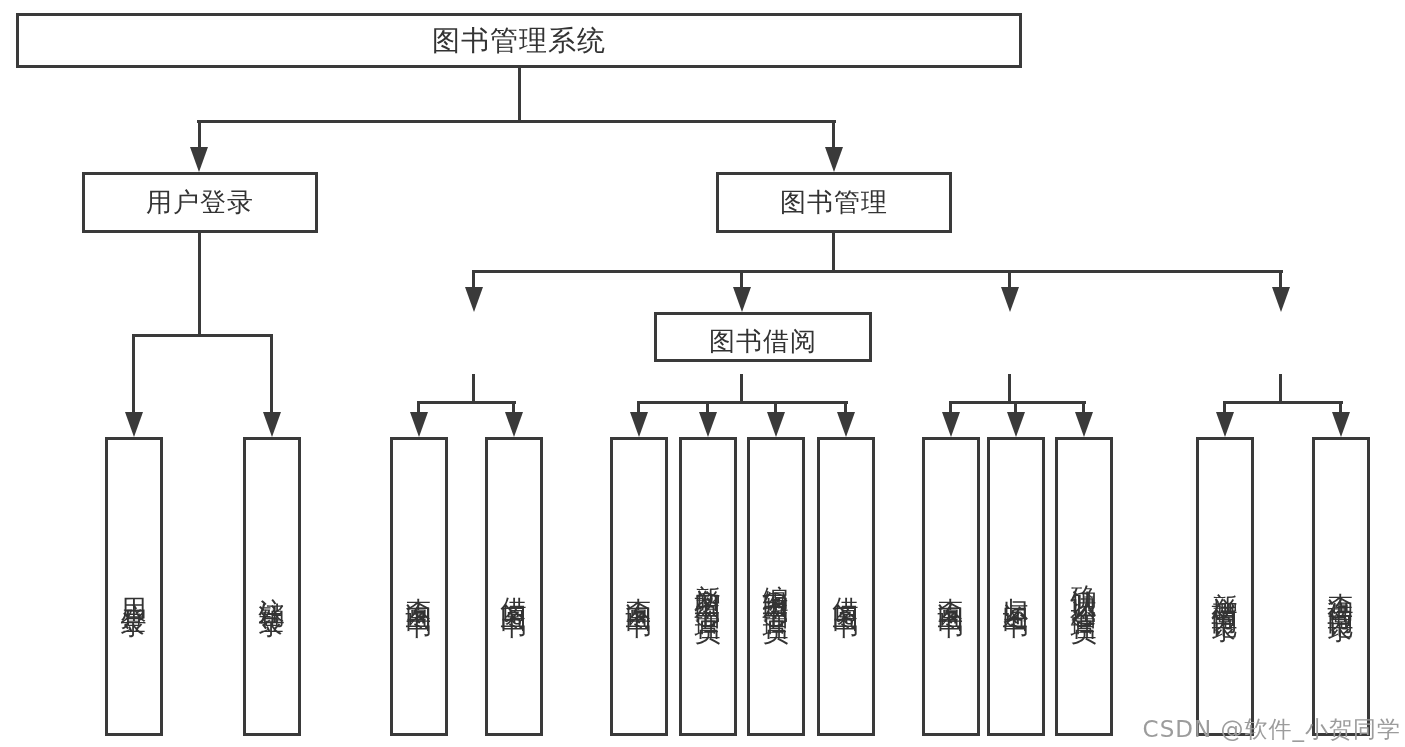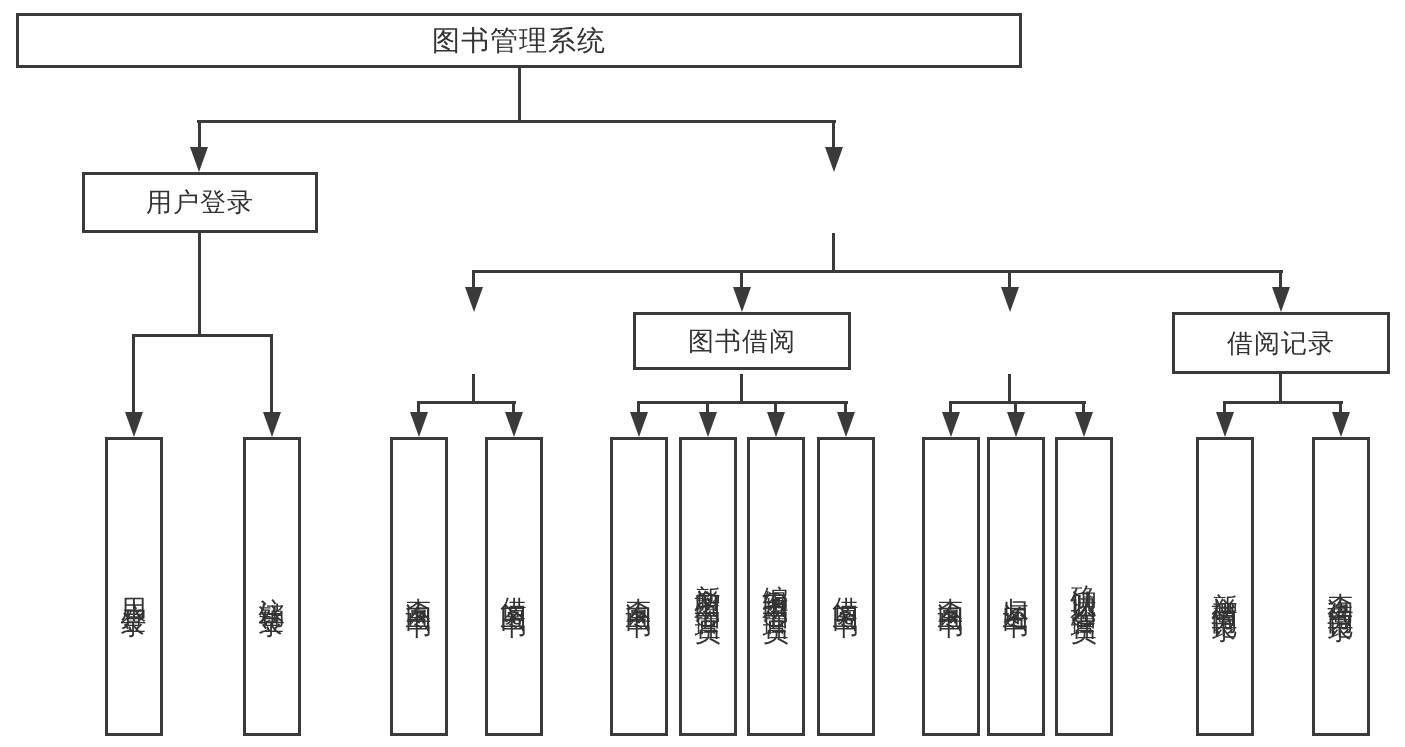--- a/index.html
+++ b/index.html
@@ -72,44 +72,44 @@
   <i class="vl" style="left:518px;top:68px;height:54px;"></i>
   <i class="hl" style="left:197px;top:120px;width:639px;"></i>
   <i class="vl" style="left:198px;top:120px;height:30px;"></i>
   <i class="ah" style="left:190px;top:147px;"></i>
   <i class="vl" style="left:832px;top:120px;height:30px;"></i>
   <i class="ah" style="left:825px;top:147px;"></i>
 
   <div class="box" style="left:82px;top:172px;width:236px;height:61px;">
     <span>用户登录</span>
   </div>
+  <div class="box" style="left:716px;top:172px;width:236px;height:61px;">
+    <span>图书管理</span>
+  </div>
 
   <i class="vl" style="left:198px;top:233px;height:103px;"></i>
   <i class="hl" style="left:132px;top:334px;width:141px;"></i>
   <i class="vl" style="left:132px;top:334px;height:78px;"></i>
   <i class="ah" style="left:125px;top:412px;"></i>
   <i class="vl" style="left:270px;top:334px;height:78px;"></i>
   <i class="ah" style="left:263px;top:412px;"></i>
 
   <i class="vl" style="left:832px;top:233px;height:39px;"></i>
   <i class="hl" style="left:472px;top:270px;width:811px;"></i>
   <i class="vl" style="left:472px;top:270px;height:18px;"></i>
   <i class="ah" style="left:465px;top:287px;"></i>
   <i class="vl" style="left:740px;top:270px;height:18px;"></i>
   <i class="ah" style="left:733px;top:287px;"></i>
   <i class="vl" style="left:1008px;top:270px;height:18px;"></i>
   <i class="ah" style="left:1001px;top:287px;"></i>
   <i class="vl" style="left:1279px;top:270px;height:18px;"></i>
   <i class="ah" style="left:1272px;top:287px;"></i>
 
-  <div class="box" style="left:633px;top:312px;width:218px;height:58px;">
+  <div class="box" style="left:654px;top:312px;width:218px;height:50px;align-items:flex-end;">
     <span>图书借阅</span>
-  </div>
-  <div class="box" style="left:1172px;top:312px;width:218px;height:62px;">
-    <span>借阅记录</span>
   </div>
 
   <i class="vl" style="left:472px;top:374px;height:29px;"></i>
   <i class="hl" style="left:417px;top:401px;width:99px;"></i>
   <i class="vl" style="left:417px;top:401px;height:11px;"></i>
   <i class="ah" style="left:410px;top:412px;"></i>
   <i class="vl" style="left:512px;top:401px;height:11px;"></i>
   <i class="ah" style="left:505px;top:412px;"></i>
 
   <i class="vl" style="left:740px;top:374px;height:29px;"></i>
@@ -172,14 +172,15 @@
   <div class="vbox" style="left:1055px;">
     <span>确认归还（管理员）</span>
   </div>
   <div class="vbox" style="left:1196px;">
     <span>新增借阅记录</span>
   </div>
   <div class="vbox" style="left:1312px;">
     <span>查询借阅记录</span>
   </div>
 
+  <div class="watermark">CSDN @软件_小贺同学</div>
 
 </div>
 
 </body></html>

